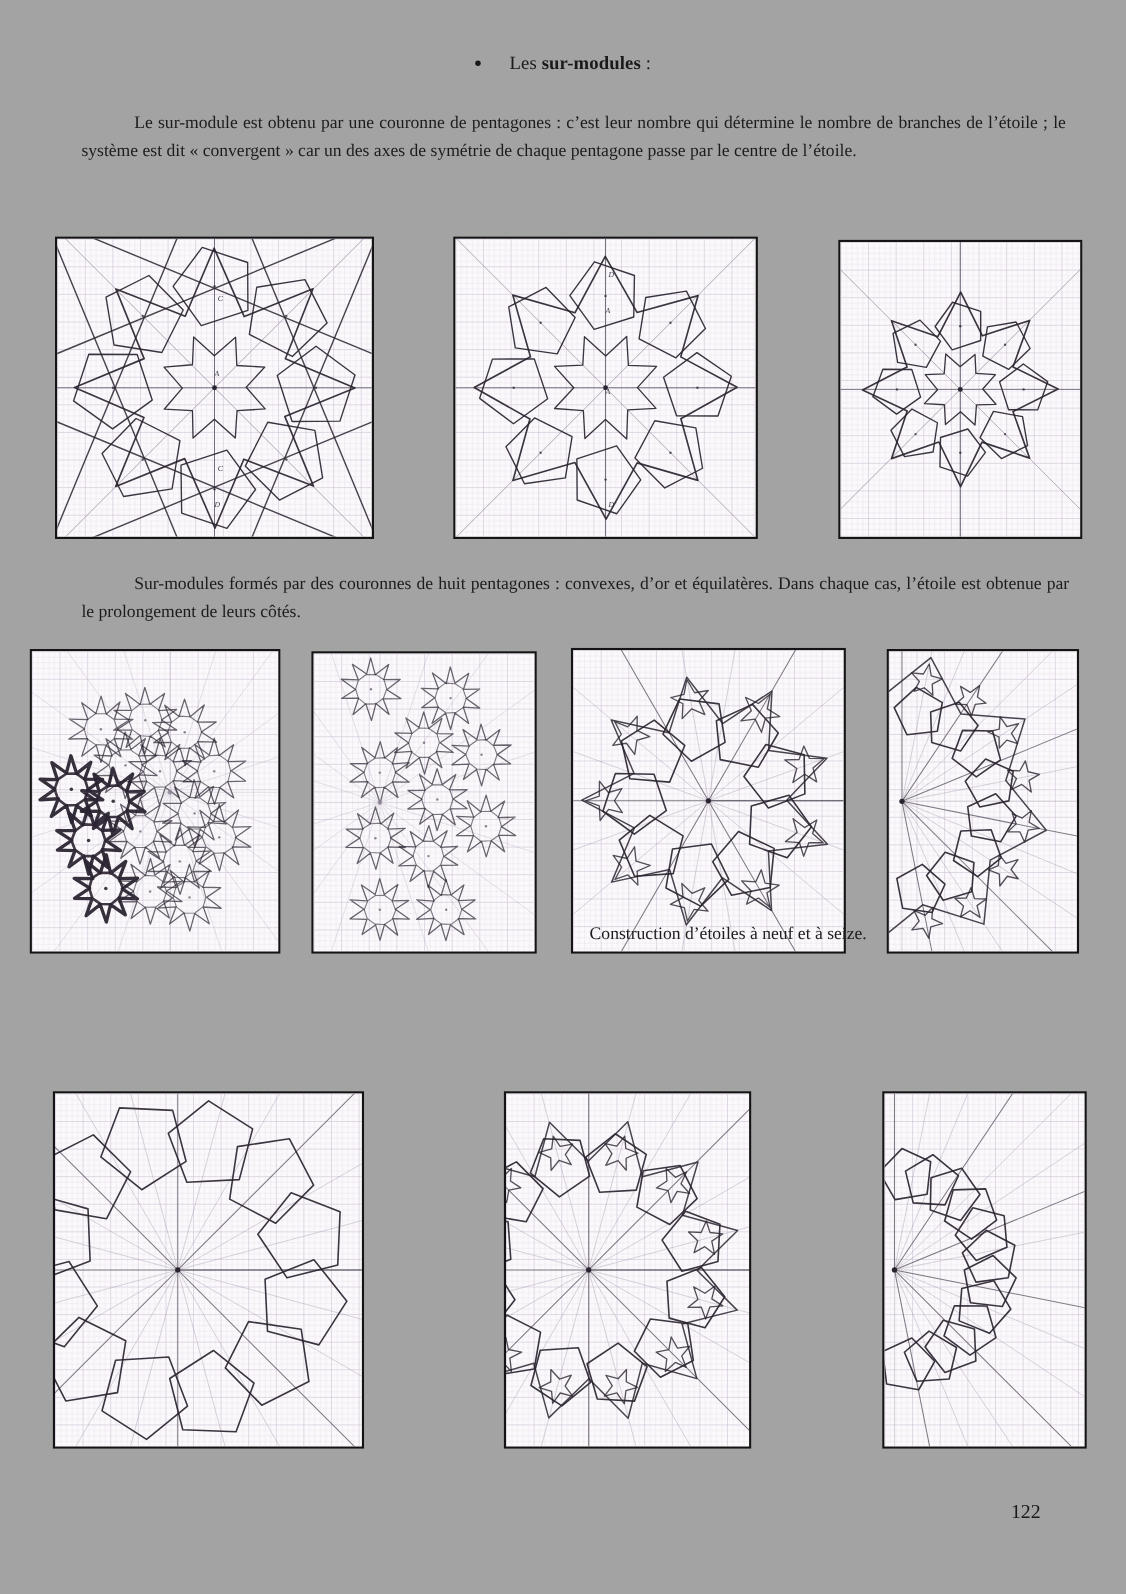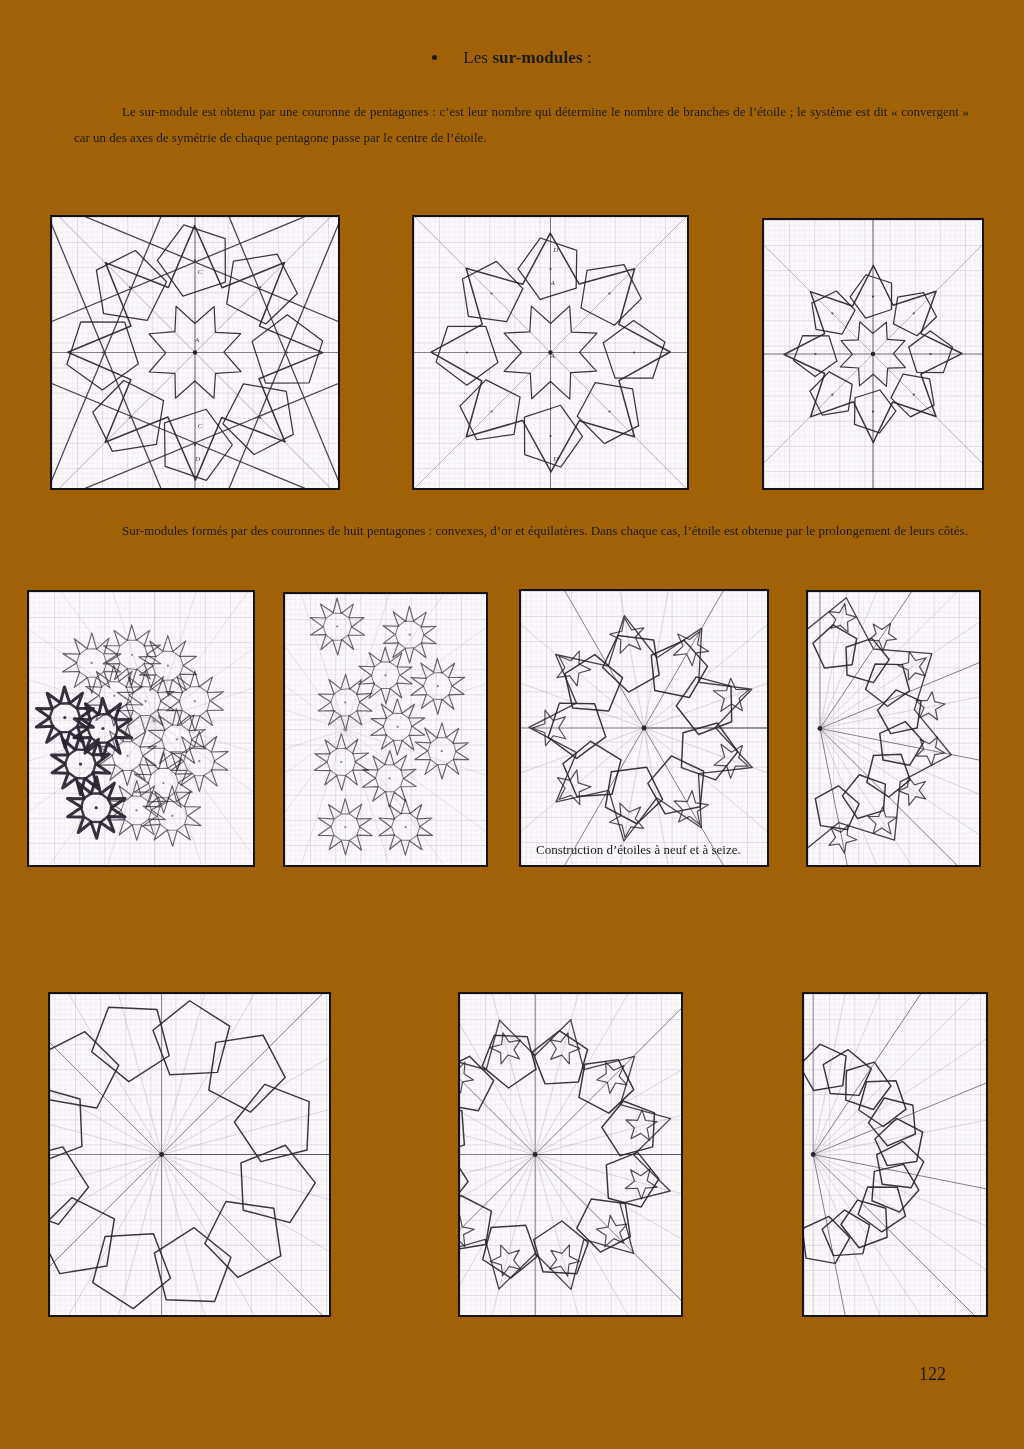--- a/index.html
+++ b/index.html
@@ -6,21 +6,21 @@
   body{
     width:1024px;height:1449px;
     background:#ffffff;
     font-family:"Liberation Serif", serif;
     color:#1a1a1a;
     position:relative;
     overflow:hidden;
   }
   .page{
     position:absolute;inset:0;
-    background:#a16207;
+    background:#a3a3a3;
   }
 
   
   .heading-line{
     position:absolute;
     left:0;right:0;top:48px;
     text-align:center;
     font-size:17px;
     letter-spacing:.1px;
   }
@@ -29,21 +29,21 @@
     width:5px;height:5px;border-radius:50%;
     background:#1a1a1a;
     vertical-align:middle;
     margin-right:26px;
     position:relative;top:-2px;
   }
   .heading-line .bold{font-weight:bold;}
 
   .para{
     position:absolute;
-    font-size:13px;
+    font-size:16px;
     line-height:25.5px;
     text-align:justify;
     text-justify:inter-word;
     color:#1c1c1c;
   }
   .para.p1{ left:74px; top:99px; width:895px; text-indent:48px;}
   .para.p2{ left:74px; top:518px; width:898px; text-indent:48px;}
   .para.cap-left{ left:74px; top:890px; width:410px; text-indent:24px;}
   .para.cap-right{ left:536px; top:837px; width:420px; text-align:left; text-indent:0;}
   .para.cap-bottom{ left:258px; top:1337px; width:560px; text-align:left; text-indent:0;}

